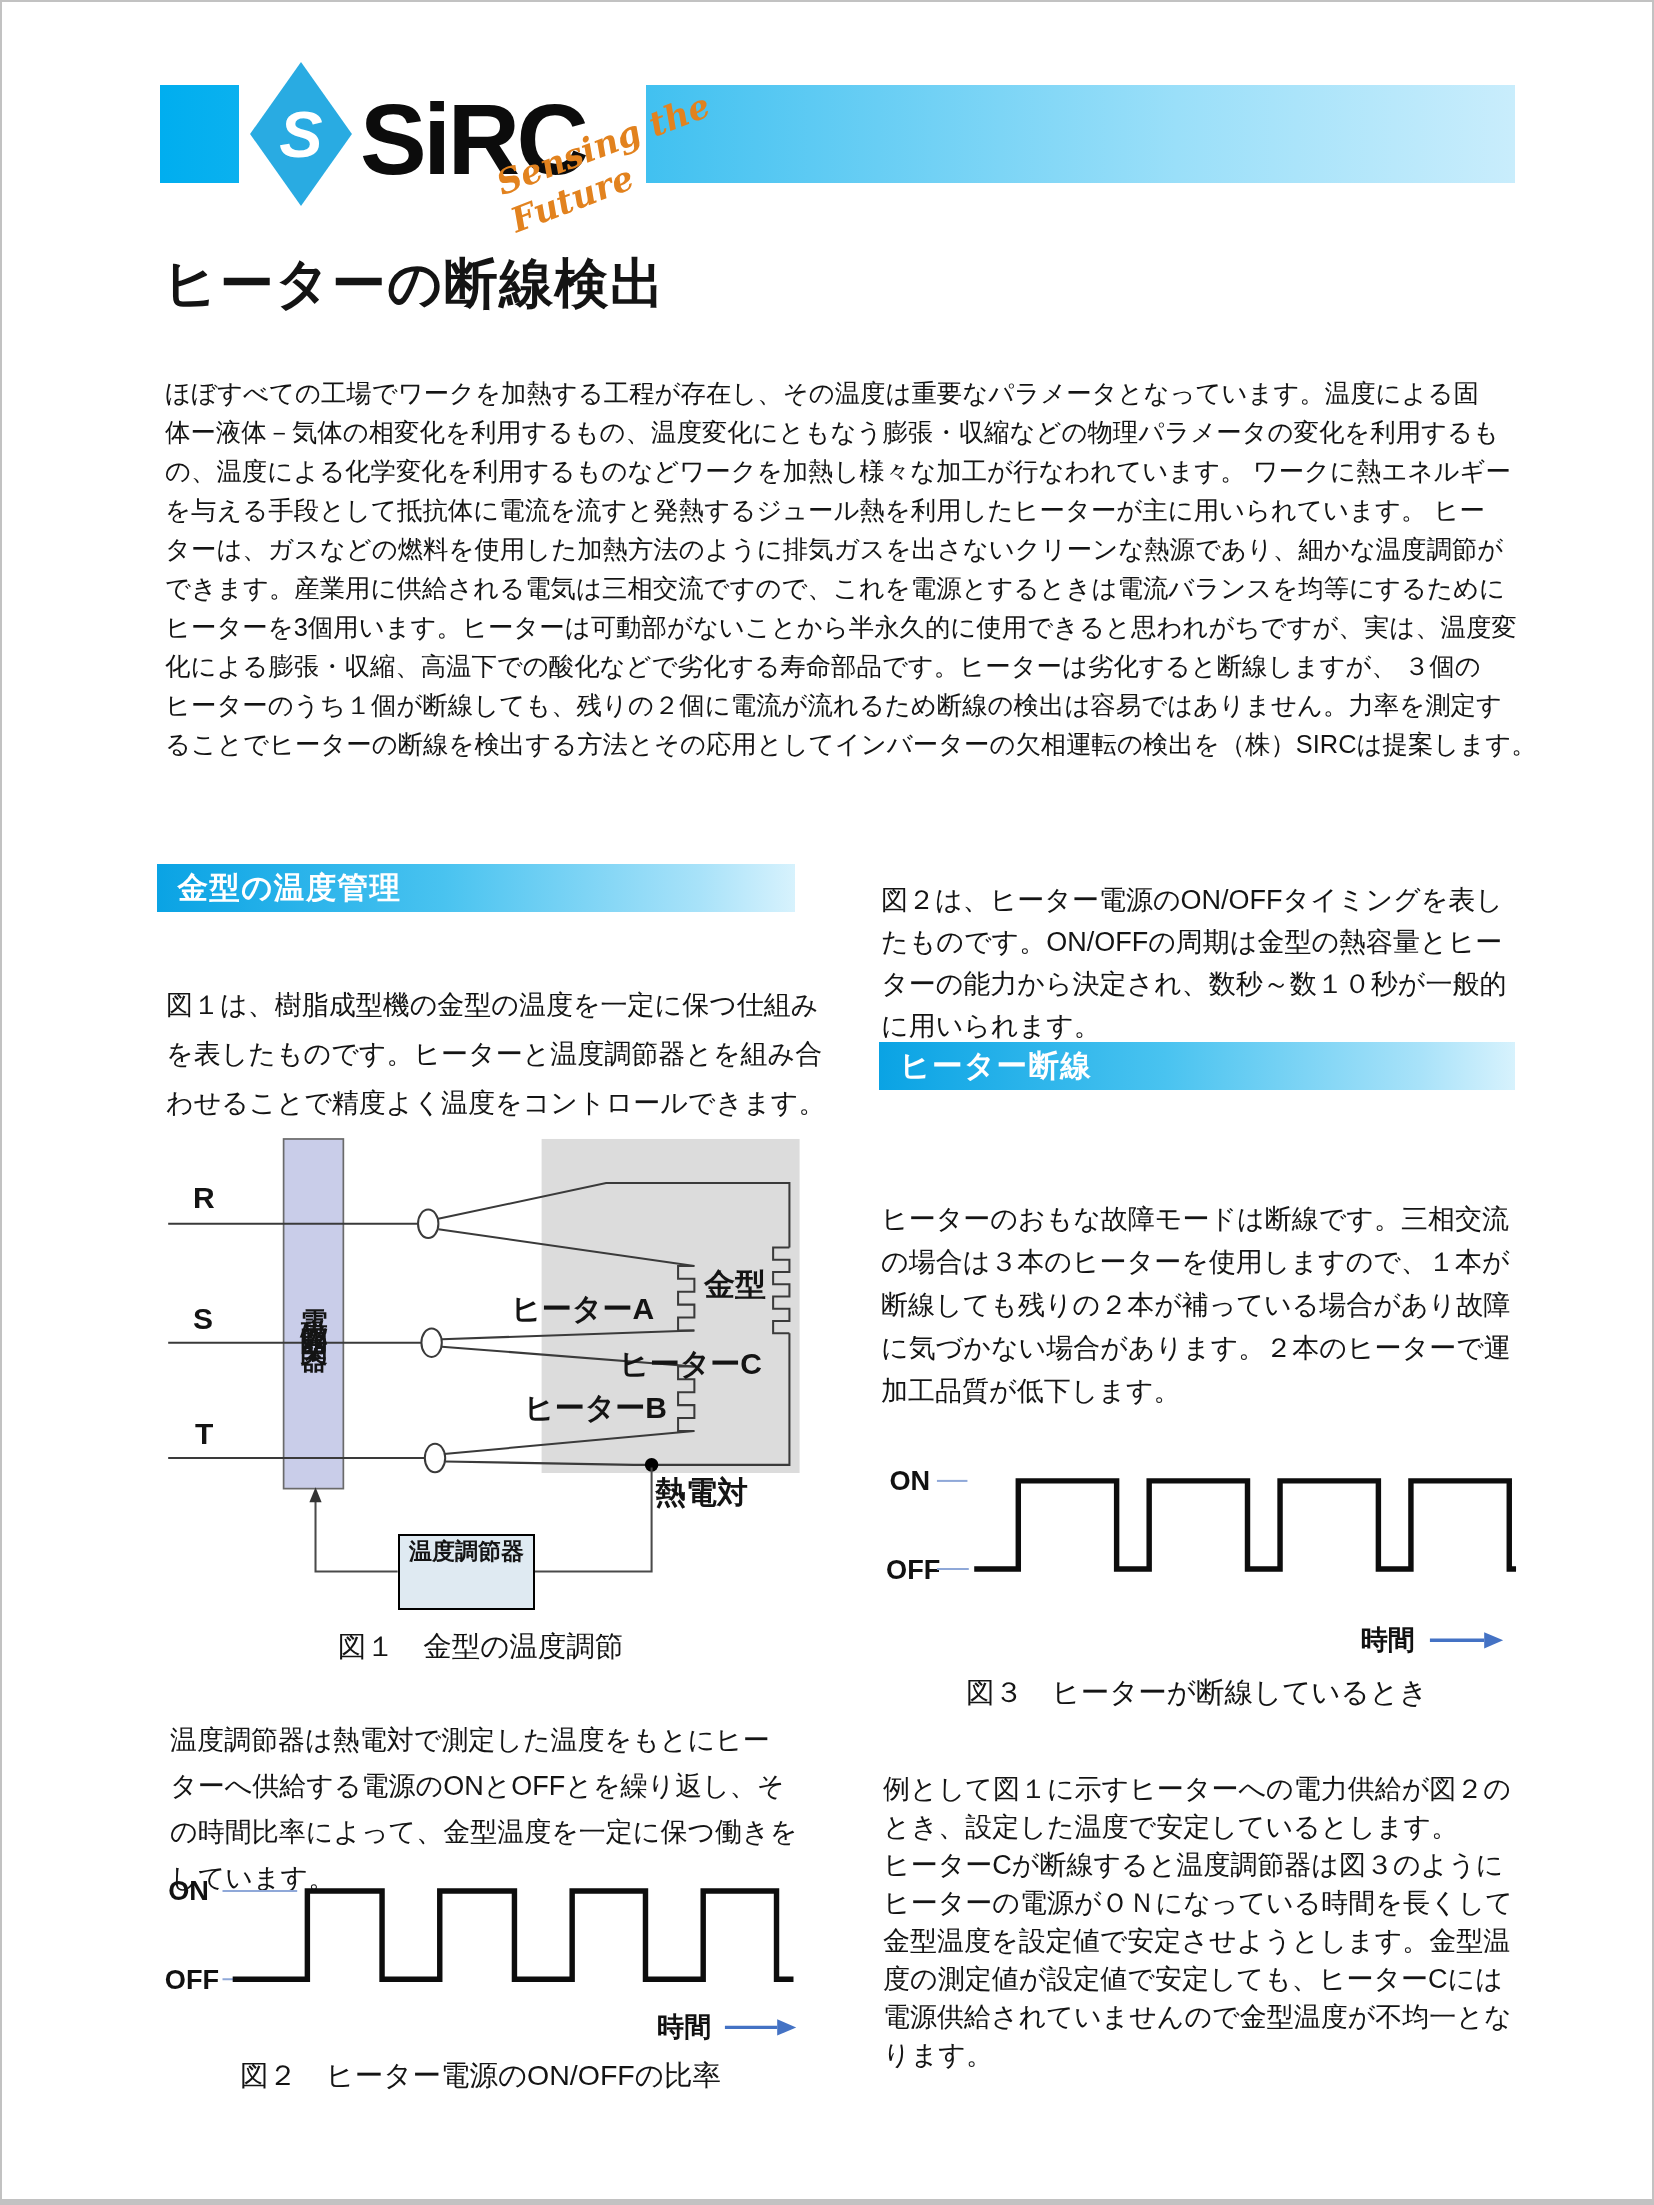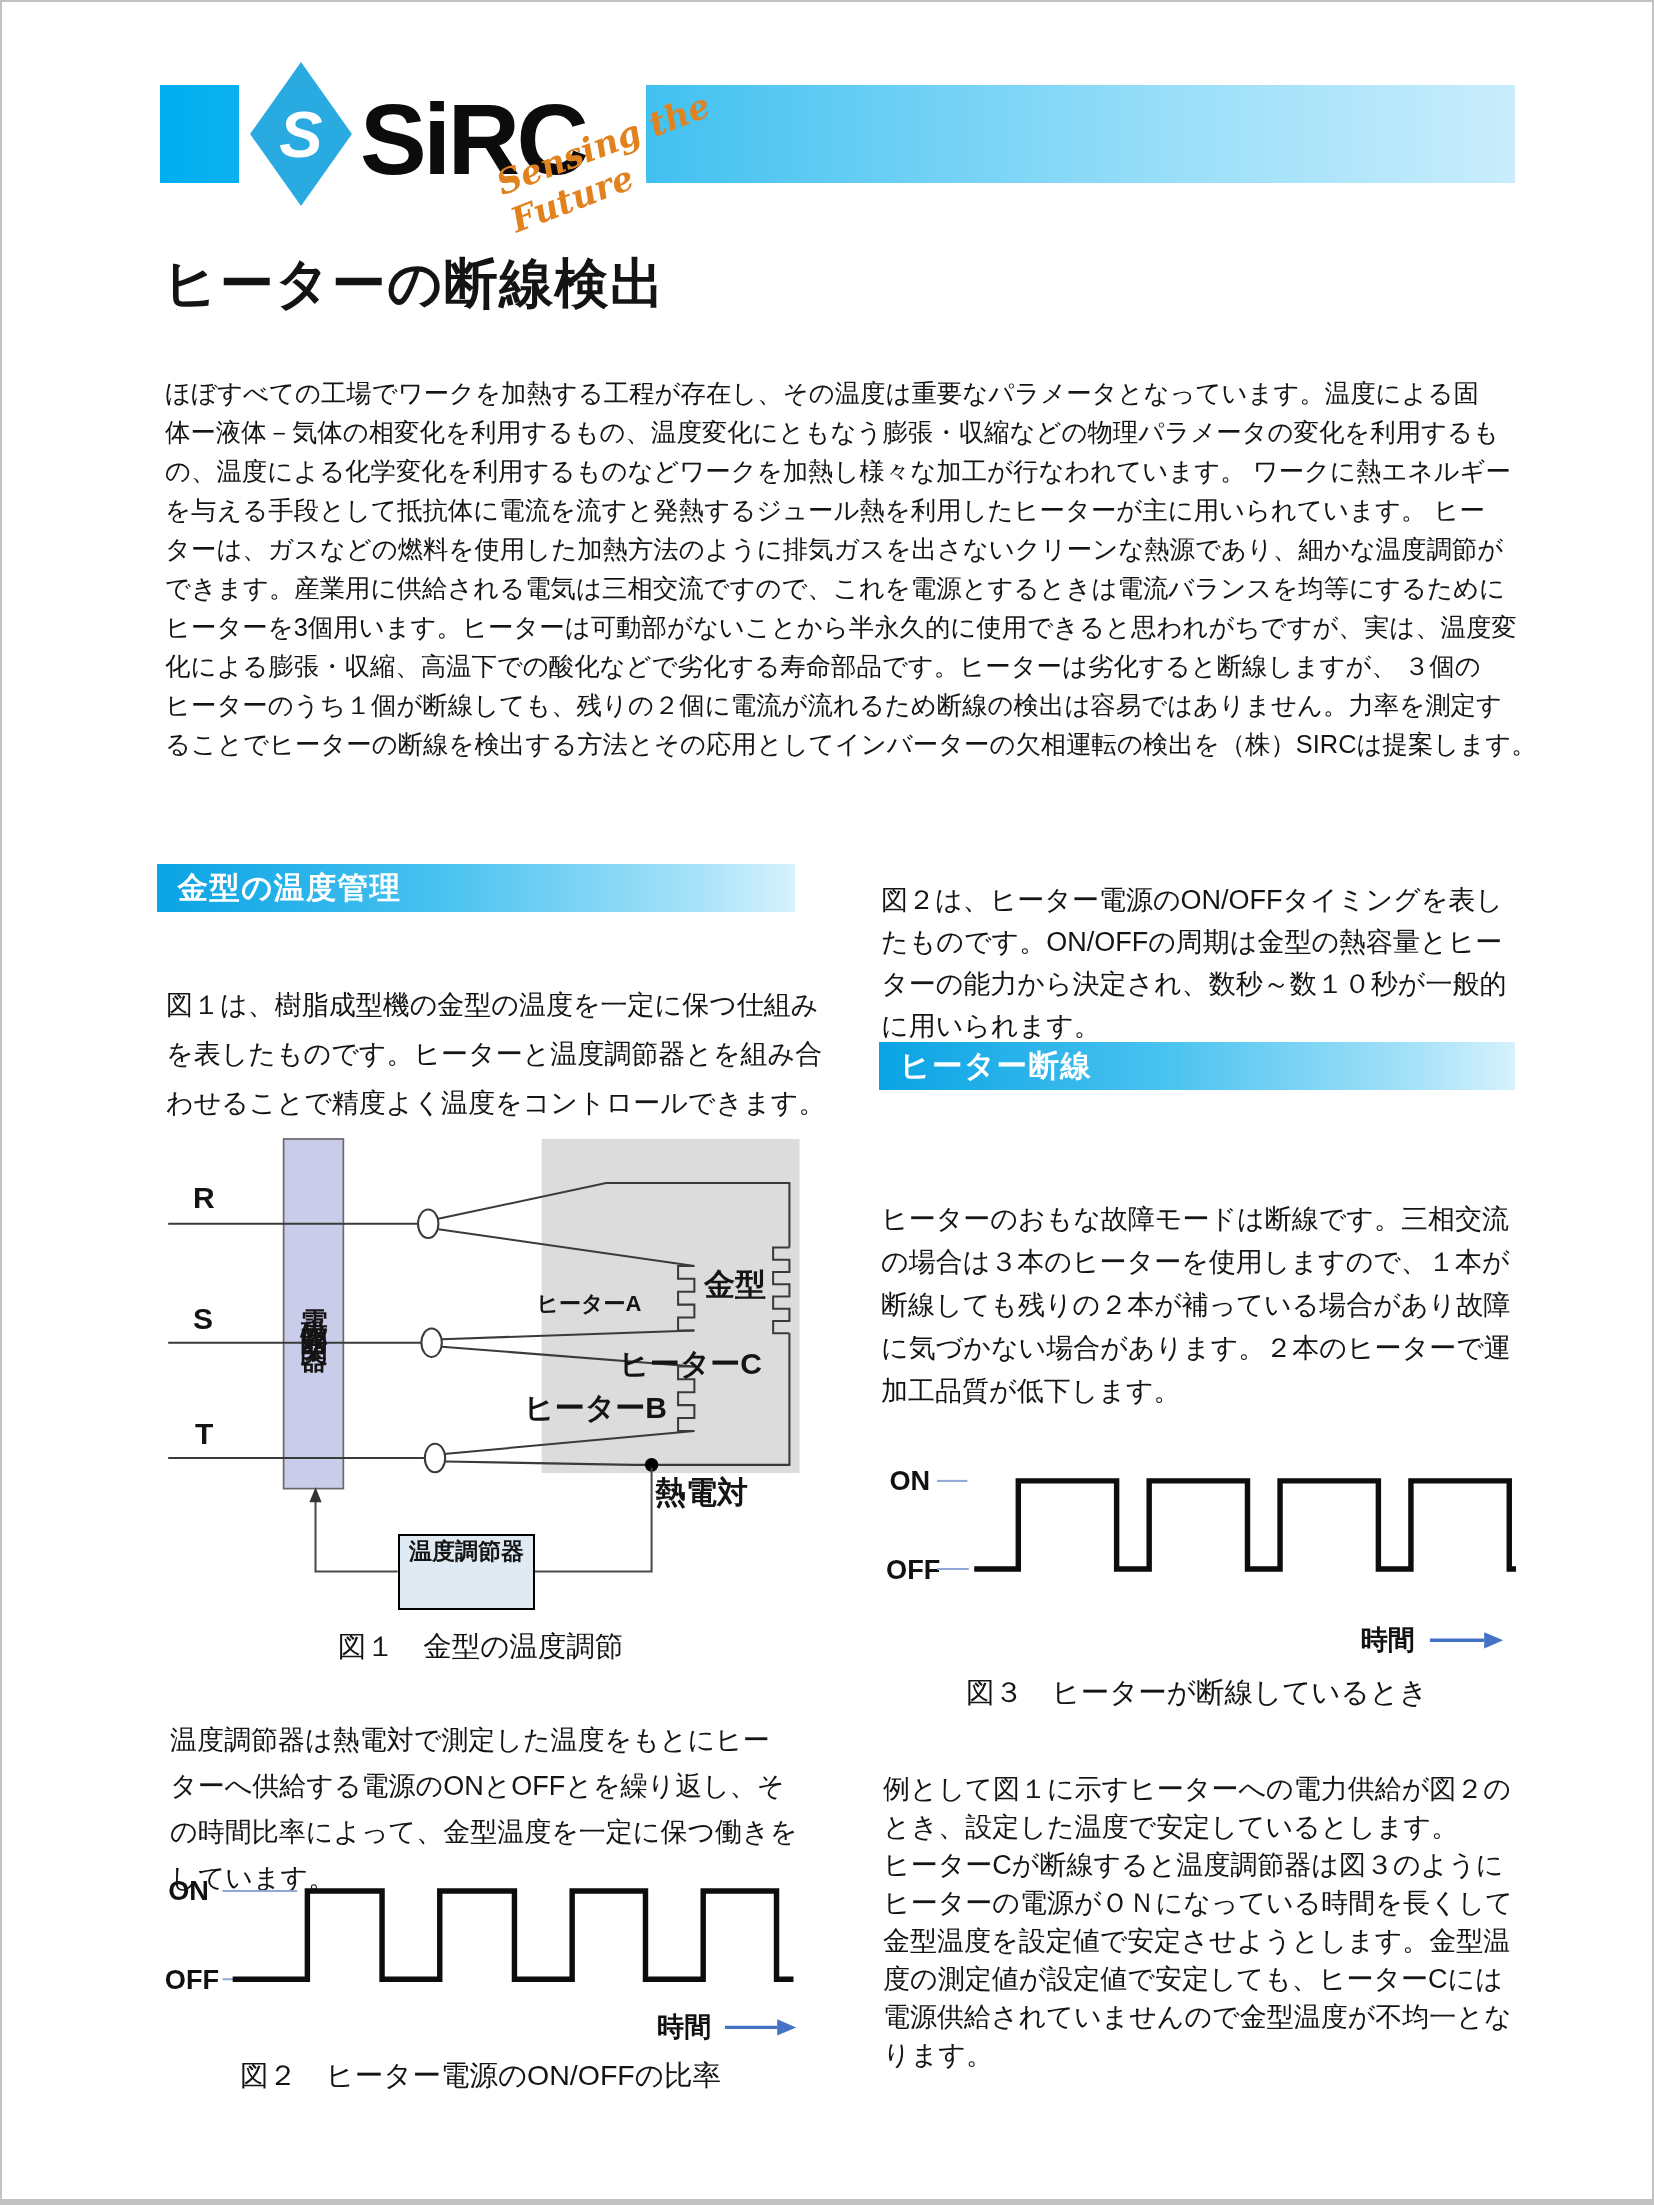--- a/index.html
+++ b/index.html
@@ -39,21 +39,21 @@
   .cap2{left:156px;top:2055px;width:645px;}
   .cap3{left:877px;top:1672px;width:636px;}
   
   .f1lab{font-weight:700;}
   .f1-r{left:191px;top:1179px;font-size:30px;}
   .f1-s{left:191px;top:1300px;font-size:30px;}
   .f1-t{left:193px;top:1415px;font-size:30px;}
   .f1-contactor{left:282px;top:1147px;width:60px;height:326px;display:flex;align-items:center;justify-content:center;
                 writing-mode:vertical-rl;letter-spacing:9.5px;font-size:27px;font-weight:700;}
   .f1-mold{left:702px;top:1262px;font-size:31px;font-weight:700;text-align:center;}
-  .f1-ha{left:509px;top:1287px;width:156px;text-align:center;font-size:22px;}
+  .f1-ha{left:509px;top:1287px;width:156px;text-align:left;font-size:30px;}
   .f1-hb{left:509px;top:1386px;width:156px;text-align:right;font-size:30px;}
   .f1-hc{left:590px;top:1342px;width:170px;text-align:right;font-size:30px;}
   .f1-tc{left:653px;top:1470px;font-size:31px;font-weight:700;}
   .f1-ctrl{left:396px;top:1532px;width:133px;height:72px;background:#DFEAF2;border:2px solid #000000;
            display:flex;align-items:flex-start;justify-content:center;font-size:23px;font-weight:700;}
   svg{position:absolute;overflow:visible;}
   svg text{font-family:"Liberation Sans","DejaVu Sans",sans-serif;}
   .wavetxt{font-size:40px;font-weight:700;fill:#111;}
 </style>
 </head>

